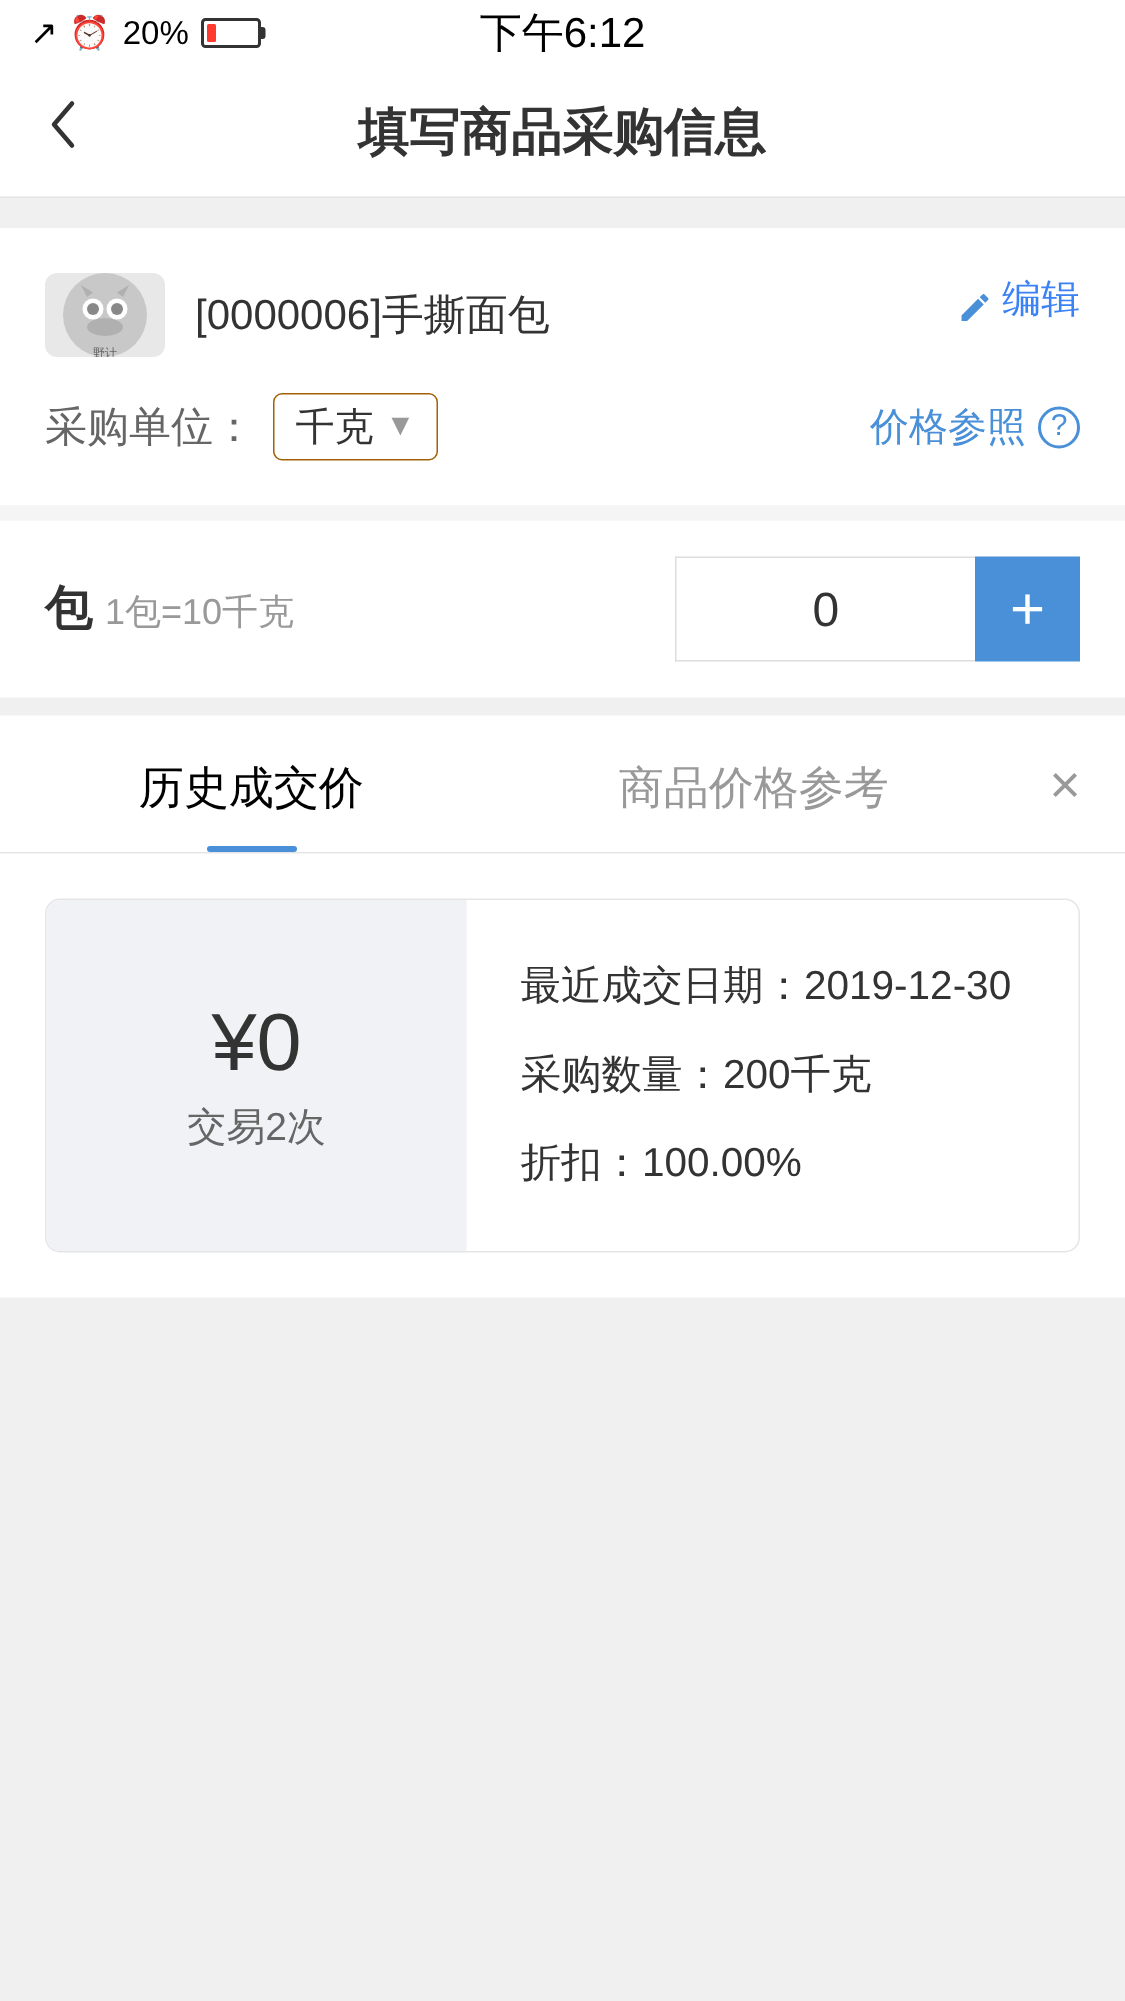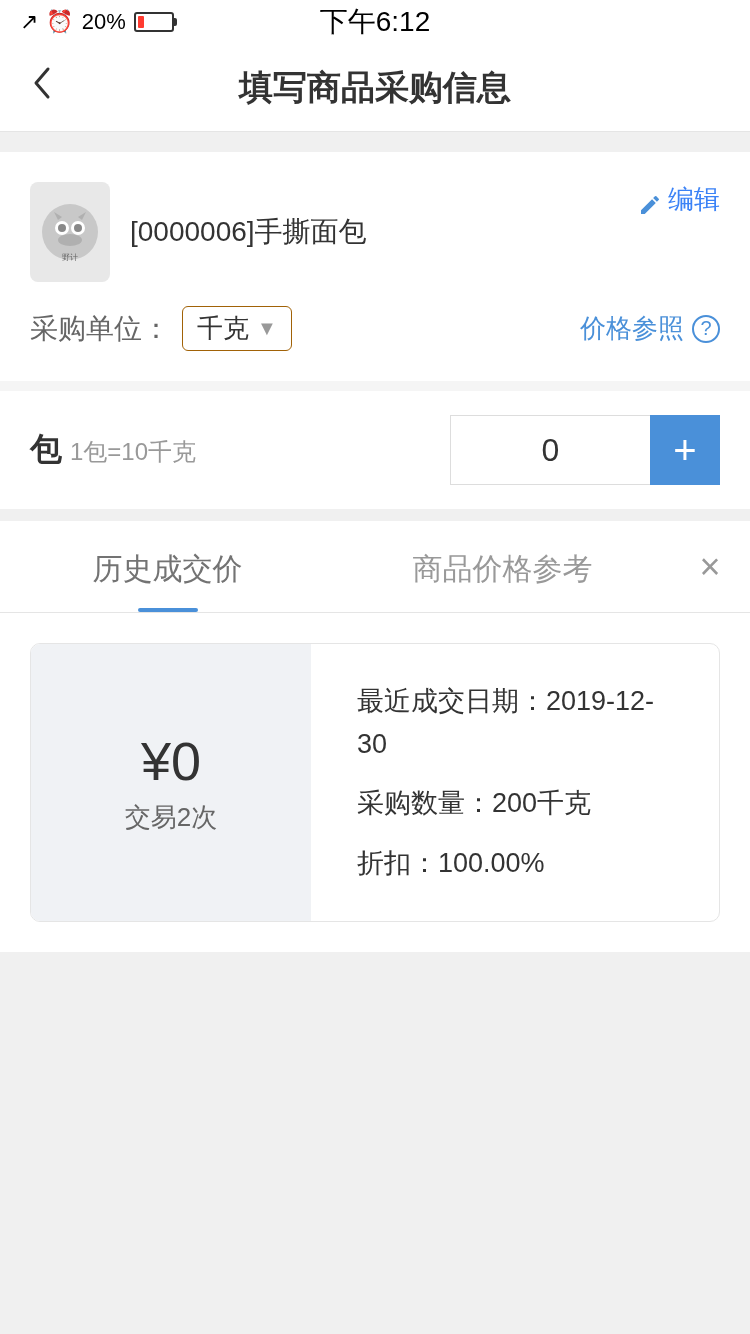--- a/index.html
+++ b/index.html
@@ -110,21 +110,21 @@
       justify-content: space-between;
       margin-bottom: 24px;
     }
     .product-left {
       display: flex;
       align-items: center;
       gap: 20px;
     }
     .product-thumbnail {
       width: 80px;
-      height: 100px;
+      height: 56px;
       background: #e8e8e8;
       border-radius: 8px;
       display: flex;
       align-items: center;
       justify-content: center;
       overflow: hidden;
     }
     .edit-btn {
       display: flex;
       align-items: flex-end;
@@ -243,21 +243,21 @@
     .tab-item {
       flex: 1;
       text-align: center;
       padding: 28px 0 22px;
       font-size: 30px;
       color: #999;
       cursor: pointer;
       position: relative;
     }
     .tab-item.active {
-      color: #737373;
+      color: #000000;
     }
     .tab-underline {
       position: absolute;
       bottom: 0;
       left: 50%;
       transform: translateX(-50%);
       width: 60px;
       height: 4px;
       background: #4a90d9;
       border-radius: 2px;
@@ -299,21 +299,21 @@
       font-weight: 500;
       color: #333;
     }
     .history-trades {
       font-size: 26px;
       color: #666;
       margin-top: 8px;
     }
     .history-right {
       flex: 1;
-      padding: 36px 46px;
+      padding: 36px 36px;
       display: flex;
       flex-direction: column;
       gap: 16px;
       justify-content: center;
     }
     .history-detail {
       font-size: 27px;
       color: #333;
       line-height: 1.6;
     }

